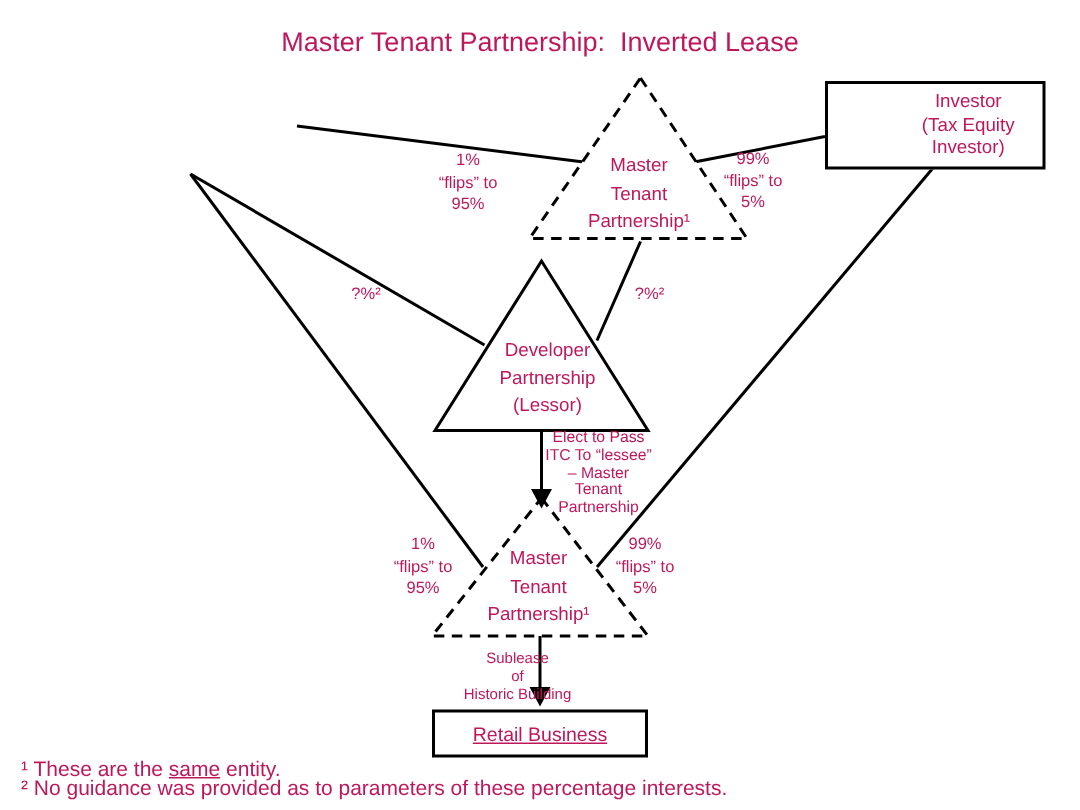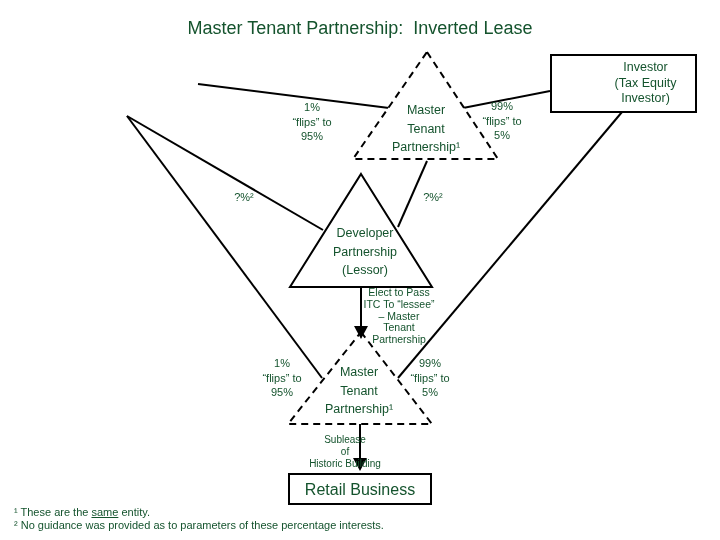--- a/index.html
+++ b/index.html
@@ -2,21 +2,21 @@
 <html><head>
 <meta charset="utf-8">
 <style>
   html, body { margin: 0; padding: 0; background: #ffffff; }
   #slide {
     position: relative;
     width: 720px;
     height: 540px;
     background: #ffffff;
     font-family: "Liberation Sans", sans-serif;
-    color: #14532d;
+    color: #be185d;
     overflow: hidden;
   }
   #diagram-svg { position: absolute; left: 0; top: 0; z-index: 1; }
   .title {
     position: absolute;
     left: 0; right: 0; top: 18px;
     text-align: center;
     font-size: 18px;
     white-space: pre;
     z-index: 3;
@@ -40,26 +40,26 @@
     text-align: center;
     white-space: pre-line;
     z-index: 3;
     line-height: 1.18;
   }
   .node-label { font-size: 12.5px; line-height: 18.5px; }
   .pct-label  { font-size: 11px;   line-height: 14.5px; }
   .q-label    { font-size: 11px; }
   .conn-label { font-size: 10.5px; line-height: 11.8px; }
   .sub-label  { font-size: 10px;   line-height: 12px; }
-  .box-text-lg { font-size: 16px; line-height: 15px; }
+  .box-text-lg { font-size: 13px; line-height: 15px; text-decoration: underline; }
   .box-text    { font-size: 12.5px; line-height: 15.5px; }
   .footnotes {
     position: absolute;
     left: 14px; top: 506px;
-    font-size: 11px;
+    font-size: 14px;
     line-height: 12.5px;
     z-index: 3;
   }
   .fn-underline { text-decoration: underline; }
 </style>
 </head>
 <body>
 
 <div id="slide">
 

